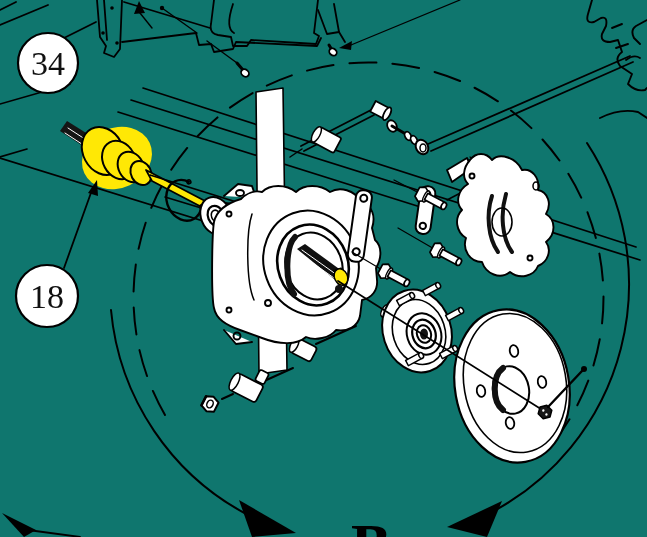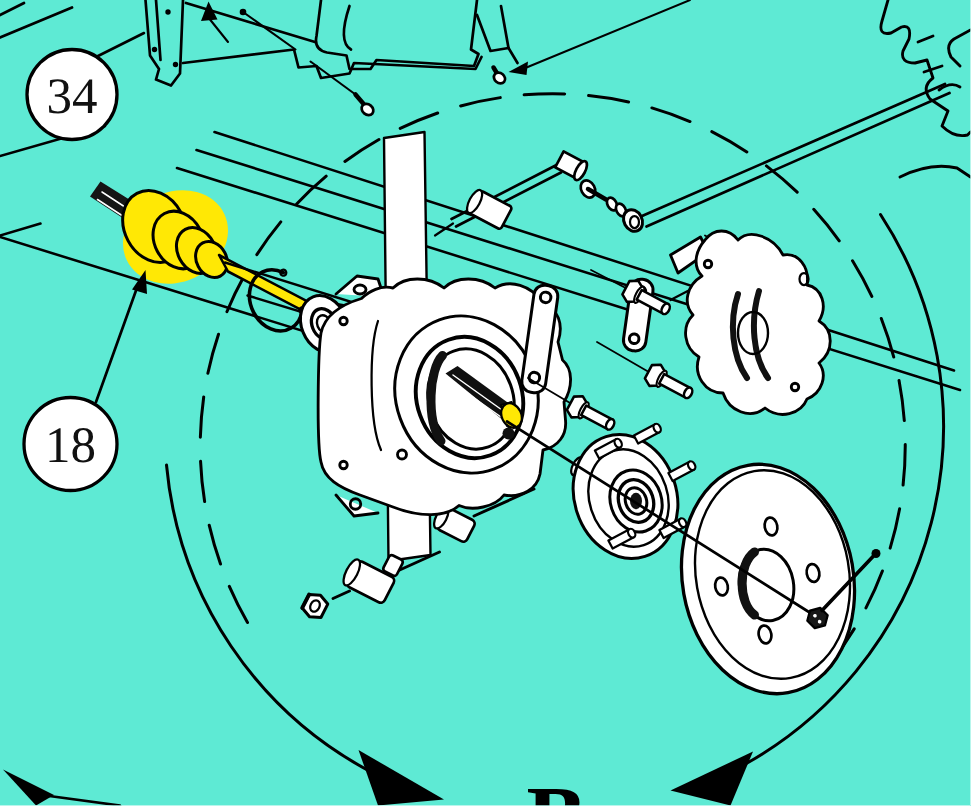--- a/index.html
+++ b/index.html
@@ -1,16 +1,16 @@
 <!DOCTYPE html>
 <html><head>
 <meta charset="utf-8">
 <style>
   html,body{margin:0;padding:0;background:#ffffff;}
-  .stage{position:relative;width:647px;height:537px;background:#5eead4;overflow:hidden;
+  .stage{position:relative;width:647px;height:537px;background:#0f766e;overflow:hidden;
          font-family:"Liberation Serif", serif;}
   svg{display:block}
   text.callout{font-family:"Liberation Serif", serif;font-size:34px;fill:#111;}
   text.viewlabel{font-family:"Liberation Serif", serif;font-size:60px;font-weight:bold;fill:#000;}
 </style>
 </head>
 <body>
 
 <div class="stage">
 <svg width="647" height="537" viewBox="0 0 647 537">

